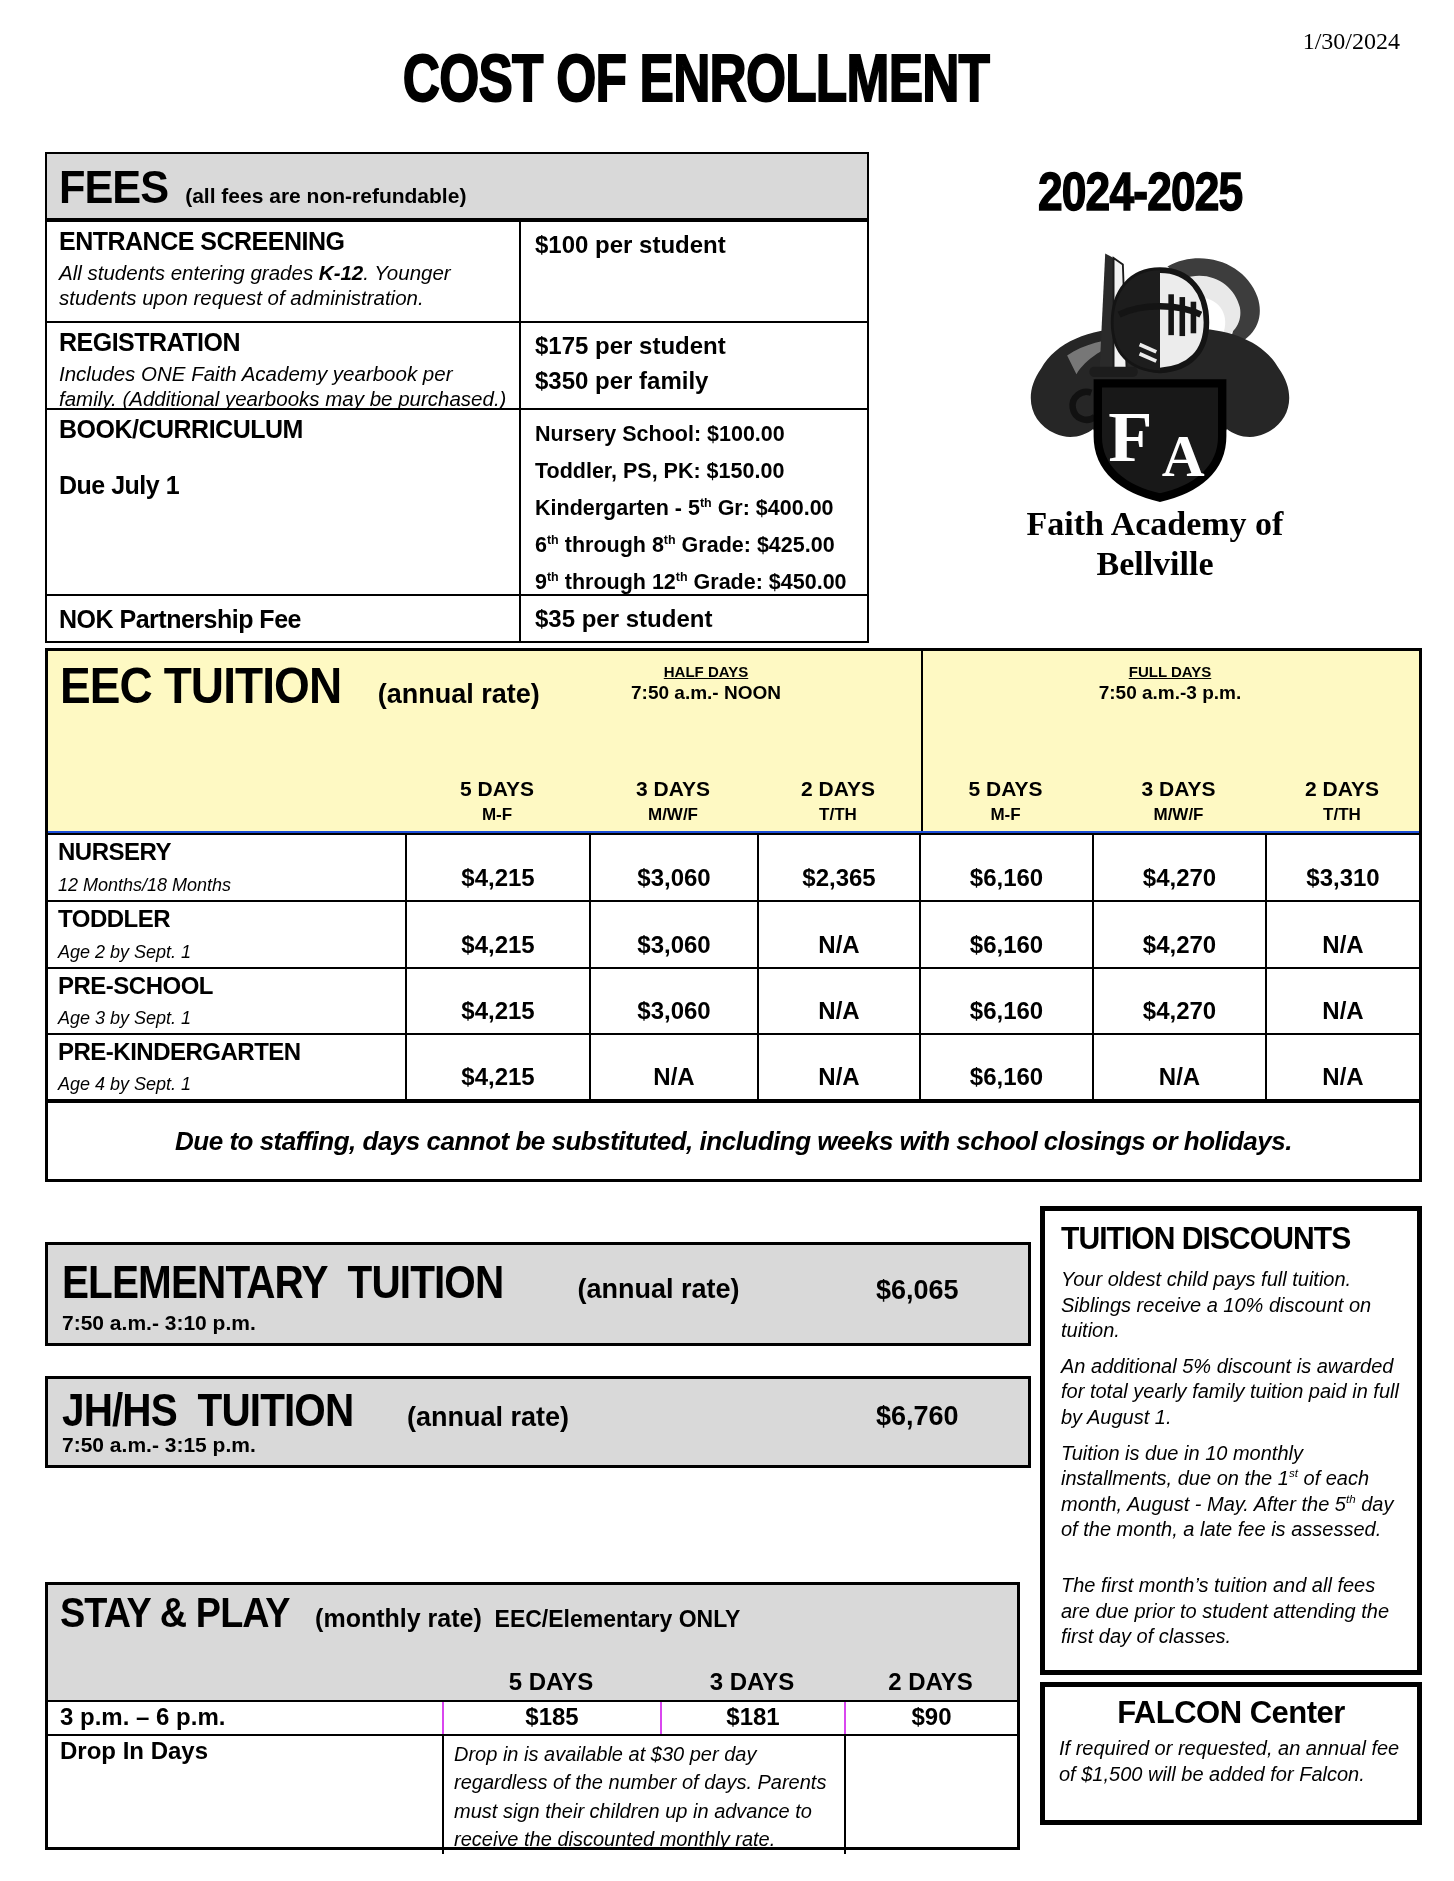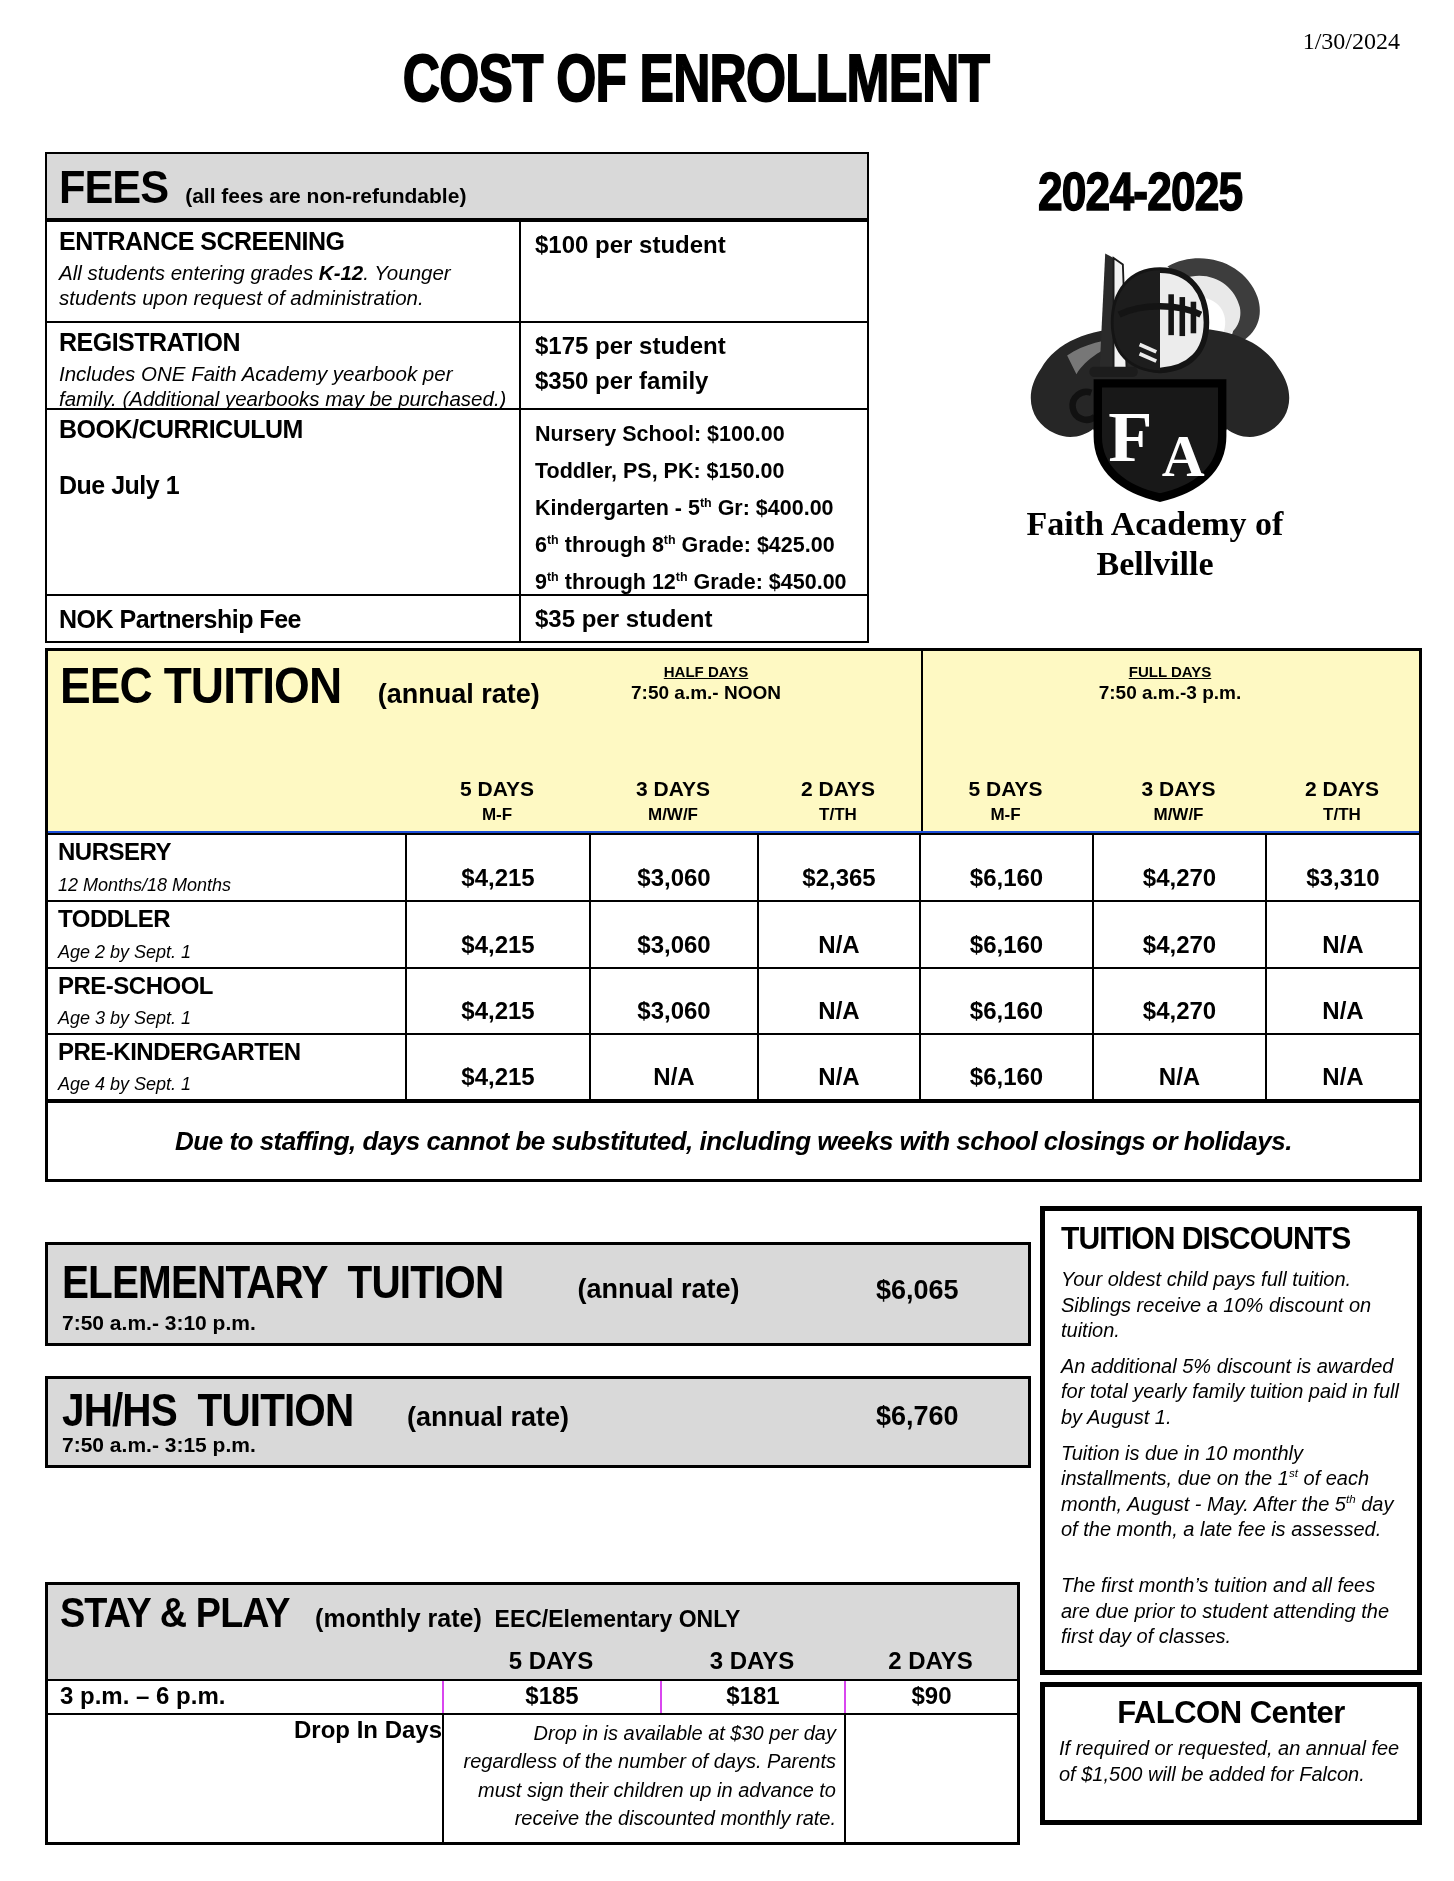--- a/index.html
+++ b/index.html
@@ -69,34 +69,34 @@
   #elem { left:45px; top:1242px; width:986px; height:104px; }
   #jhhs { left:45px; top:1376px; width:986px; height:92px; }
   .banner .trow { position:absolute; left:14px; display:flex; align-items:baseline; gap:14px; white-space:pre; }
   .banner .big { font-size:46px; font-weight:bold; transform:scaleX(0.88); transform-origin:left; letter-spacing:-1px; }
   .banner .rate { font-size:27px; font-weight:bold; }
   .banner .price { position:absolute; left:828px; font-size:27px; font-weight:bold; }
   .banner .time { position:absolute; left:14px; bottom:8px; font-size:21px; font-weight:bold; }
 
   
   #stay { left:45px; top:1582px; width:975px; border:3px solid #000; background:#fff; }
-  #stay-head { position:relative; background:#d9d9d9; height:96px; border-bottom:2px solid #000; }
+  #stay-head { position:relative; background:#d9d9d9; height:117px; border-bottom:2px solid #000; }
   #stay-title-row { position:absolute; left:12px; top:4px; display:flex; align-items:baseline; white-space:pre; }
   #stay-title-row .big { font-size:42px; font-weight:bold; transform:scaleX(0.9); transform-origin:left; letter-spacing:-1px; }
   #stay-title-row .rate { font-size:25px; font-weight:bold; }
   #stay-title-row .scope { font-size:23px; font-weight:bold; }
   .stay-cols { grid-template-columns:394px 218px 184px 1fr; }
   #stay-colrow { position:absolute; left:0; right:0; bottom:4px; display:grid; }
   #stay-colrow div { text-align:center; font-size:24px; font-weight:bold; }
   .srow { display:grid; }
   .srow + .srow { border-top:2px solid #000; }
   .srow .slabel { padding:1px 0 0 12px; font-size:24px; font-weight:bold; }
   .srow .sval { border-left:2px solid #d946ef; text-align:center; font-size:24px; font-weight:bold; padding-top:1px; }
   #stay-row-time { height:32px; }
-  #stay-row-drop { height:129px; grid-template-columns:394px 402px 1fr;text-align:right; }
+  #stay-row-drop { height:113px; grid-template-columns:394px 402px 1fr; }
   #dropin-note { border-left:2px solid #000; font-size:20px; font-style:italic; line-height:1.42; padding:4px 8px 0 10px; }
   #dropin-empty { border-left:2px solid #000; }
 
   
   .heavybox { border:5px solid #000; background:#fff; }
   #discounts { left:1040px; top:1206px; width:382px; height:469px; padding:10px 14px 0 16px; }
   #discounts h2 { font-size:31px; font-weight:bold; transform:scaleX(0.97); transform-origin:left; letter-spacing:-1px; white-space:nowrap; }
   #discounts p { font-size:20px; font-style:italic; line-height:1.28; margin-top:10px; }
   #discounts p.gap { margin-top:30px; }
   #falcon { left:1040px; top:1682px; width:382px; height:143px; padding-top:8px; }

